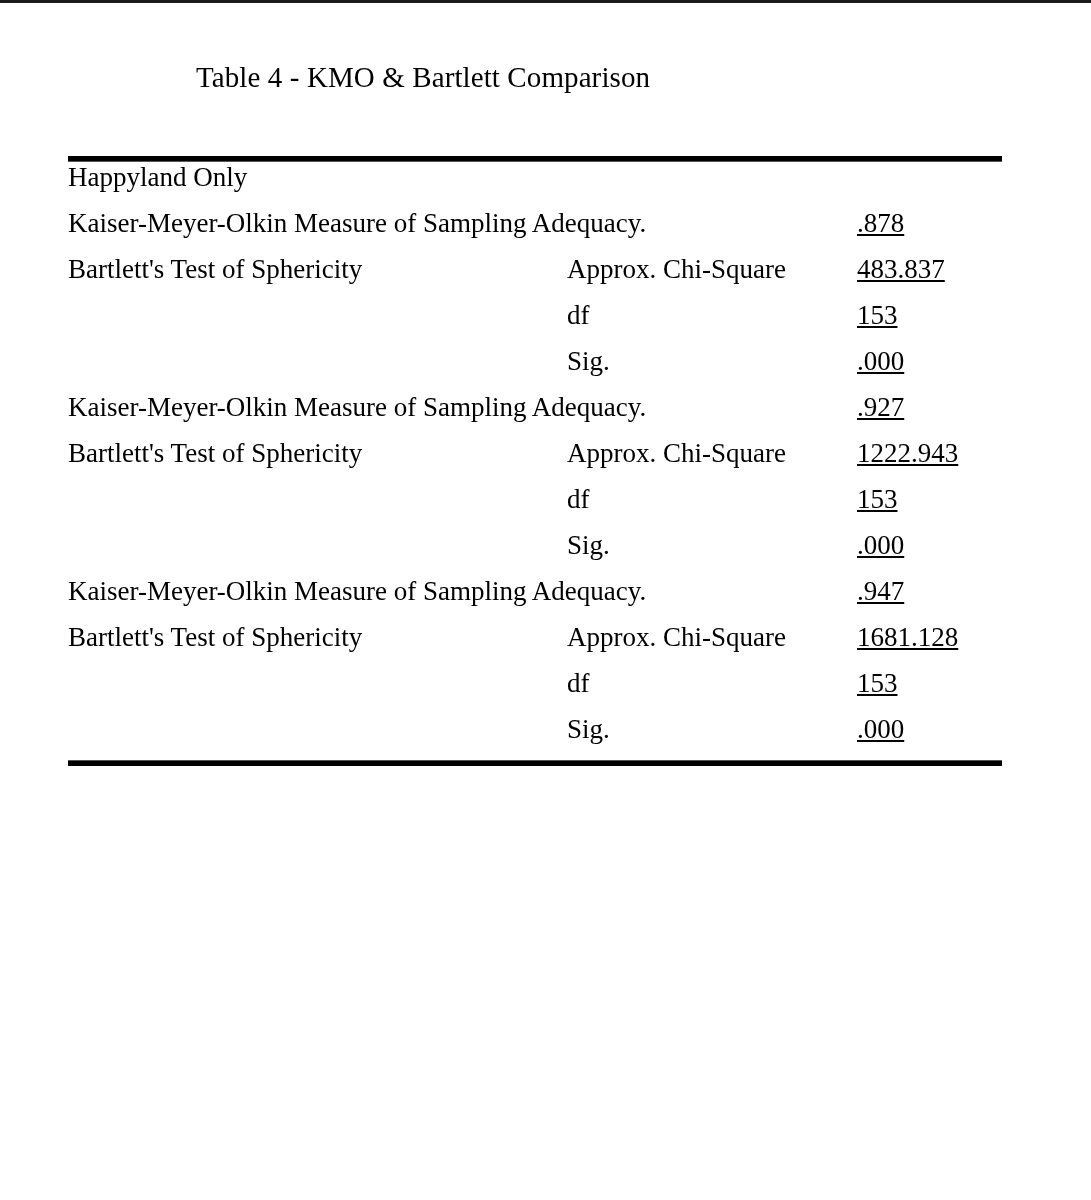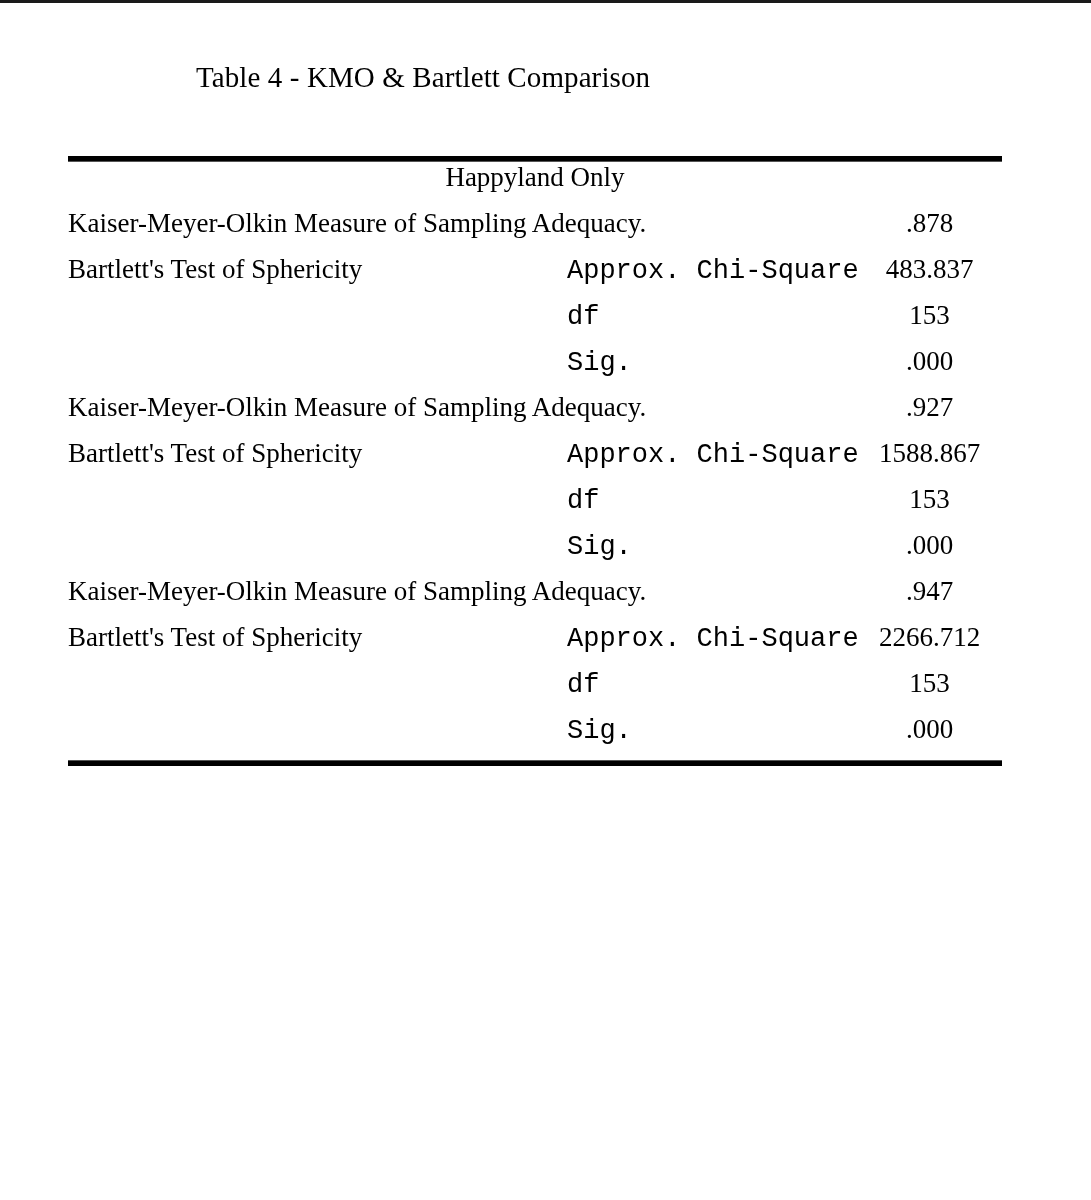--- a/index.html
+++ b/index.html
@@ -79,31 +79,30 @@
 
   tr.row { height: 46px; }
 
   .cell-label {
     padding-left: 14px;
     margin-top: 9px;
   }
 
   .cell-group {
     padding-left: 14px;
-    text-align: center;
   }
 
   .cell-stat {
     padding-left: 0;
-    font-family: Liberation Mono, monospace;
   }
 
   .cell-value {
-    text-align: center;
+    text-align: left;
     padding-right: 2px;
+    text-decoration: underline;
   }
 
   
   .cell-kmo {
     padding-left: 14px;
   }
 </style>
 </head>
 <body>
 
@@ -148,41 +147,41 @@
           <td class="cell-value">.000</td>
         </tr>
 
         <tr class="row">
           <td class="cell-kmo" colspan="2">Kaiser-Meyer-Olkin Measure of Sampling Adequacy.</td>
           <td class="cell-value">.927</td>
         </tr>
         <tr class="row">
           <td class="cell-label">Bartlett's Test of Sphericity</td>
           <td class="cell-stat">Approx. Chi-Square</td>
-          <td class="cell-value">1588.867</td>
+          <td class="cell-value">1222.943</td>
         </tr>
         <tr class="row">
           <td class="cell-label"></td>
           <td class="cell-stat">df</td>
           <td class="cell-value">153</td>
         </tr>
         <tr class="row">
           <td class="cell-label"></td>
           <td class="cell-stat">Sig.</td>
           <td class="cell-value">.000</td>
         </tr>
 
         <tr class="row">
           <td class="cell-kmo" colspan="2">Kaiser-Meyer-Olkin Measure of Sampling Adequacy.</td>
           <td class="cell-value">.947</td>
         </tr>
         <tr class="row">
           <td class="cell-label">Bartlett's Test of Sphericity</td>
           <td class="cell-stat">Approx. Chi-Square</td>
-          <td class="cell-value">2266.712</td>
+          <td class="cell-value">1681.128</td>
         </tr>
         <tr class="row">
           <td class="cell-label"></td>
           <td class="cell-stat">df</td>
           <td class="cell-value">153</td>
         </tr>
         <tr class="row">
           <td class="cell-label"></td>
           <td class="cell-stat">Sig.</td>
           <td class="cell-value">.000</td>

